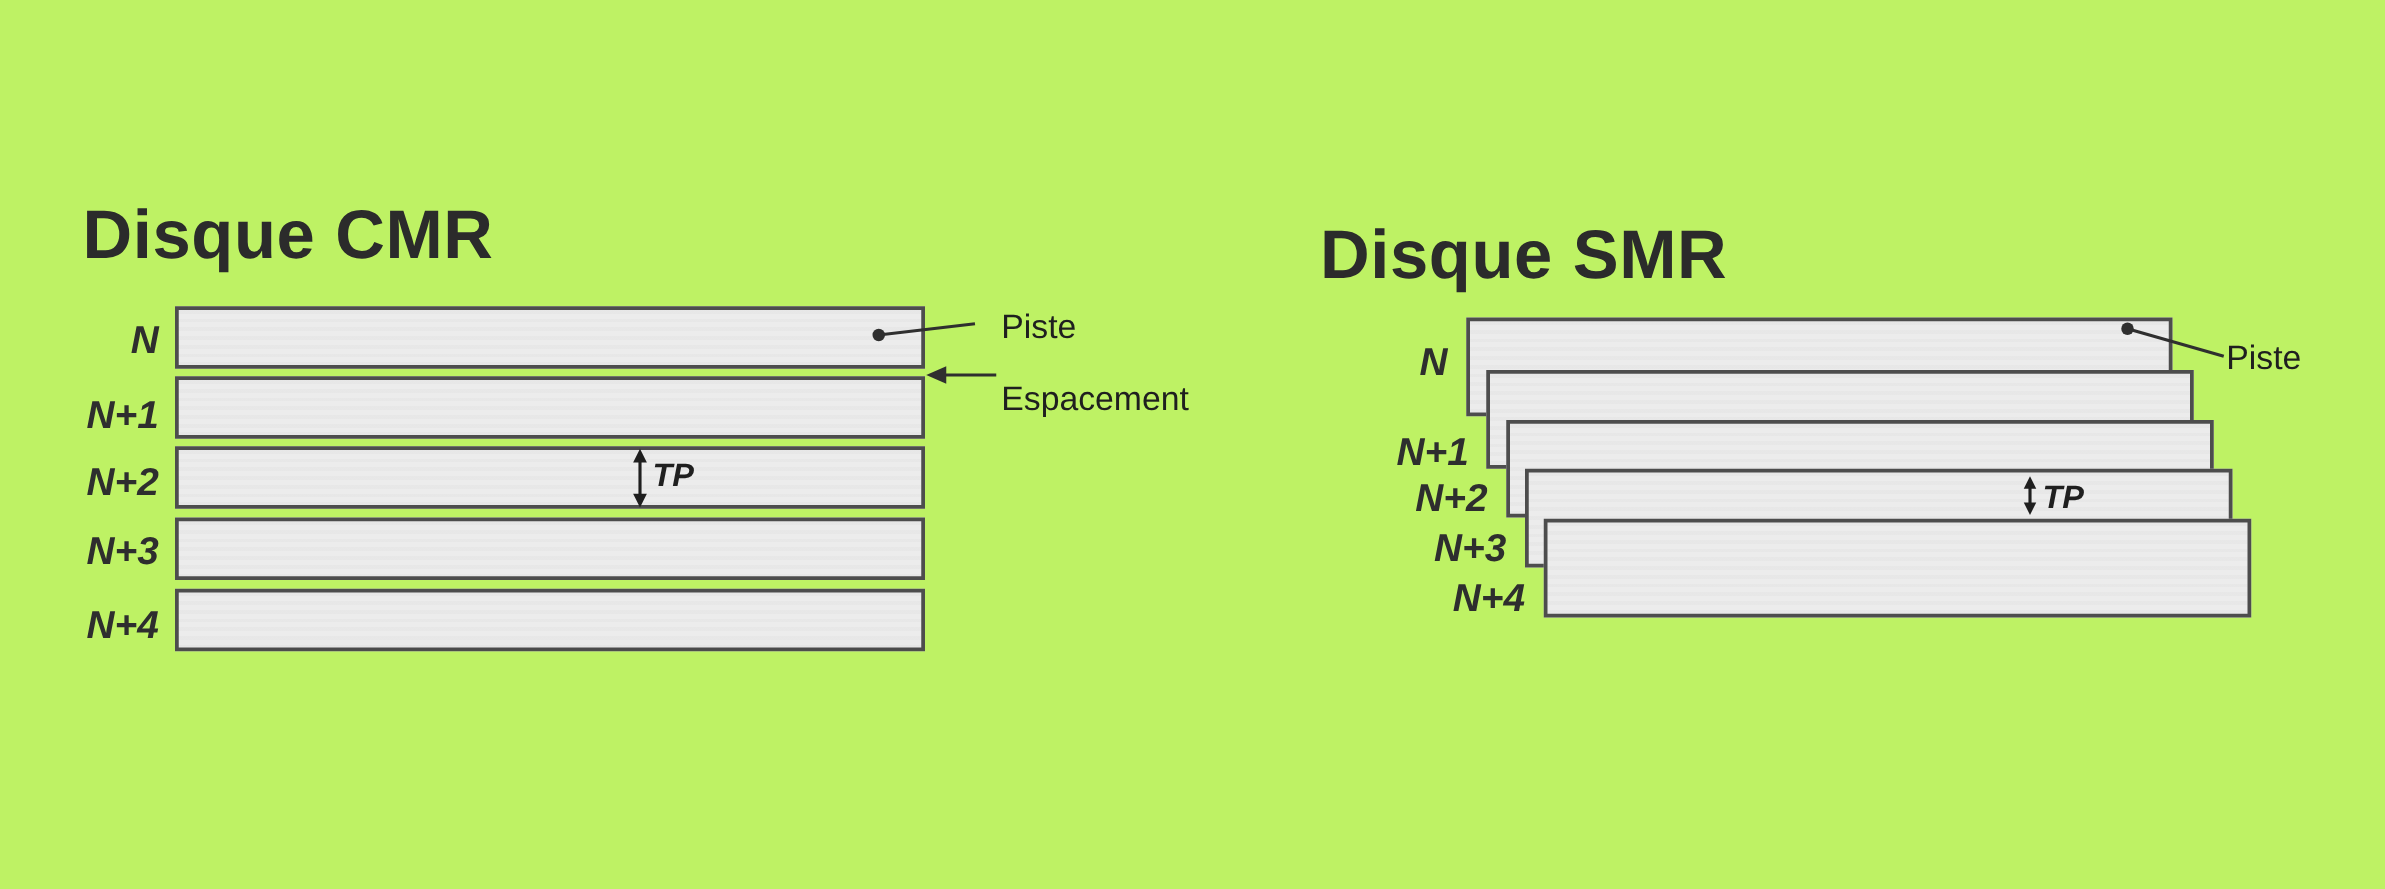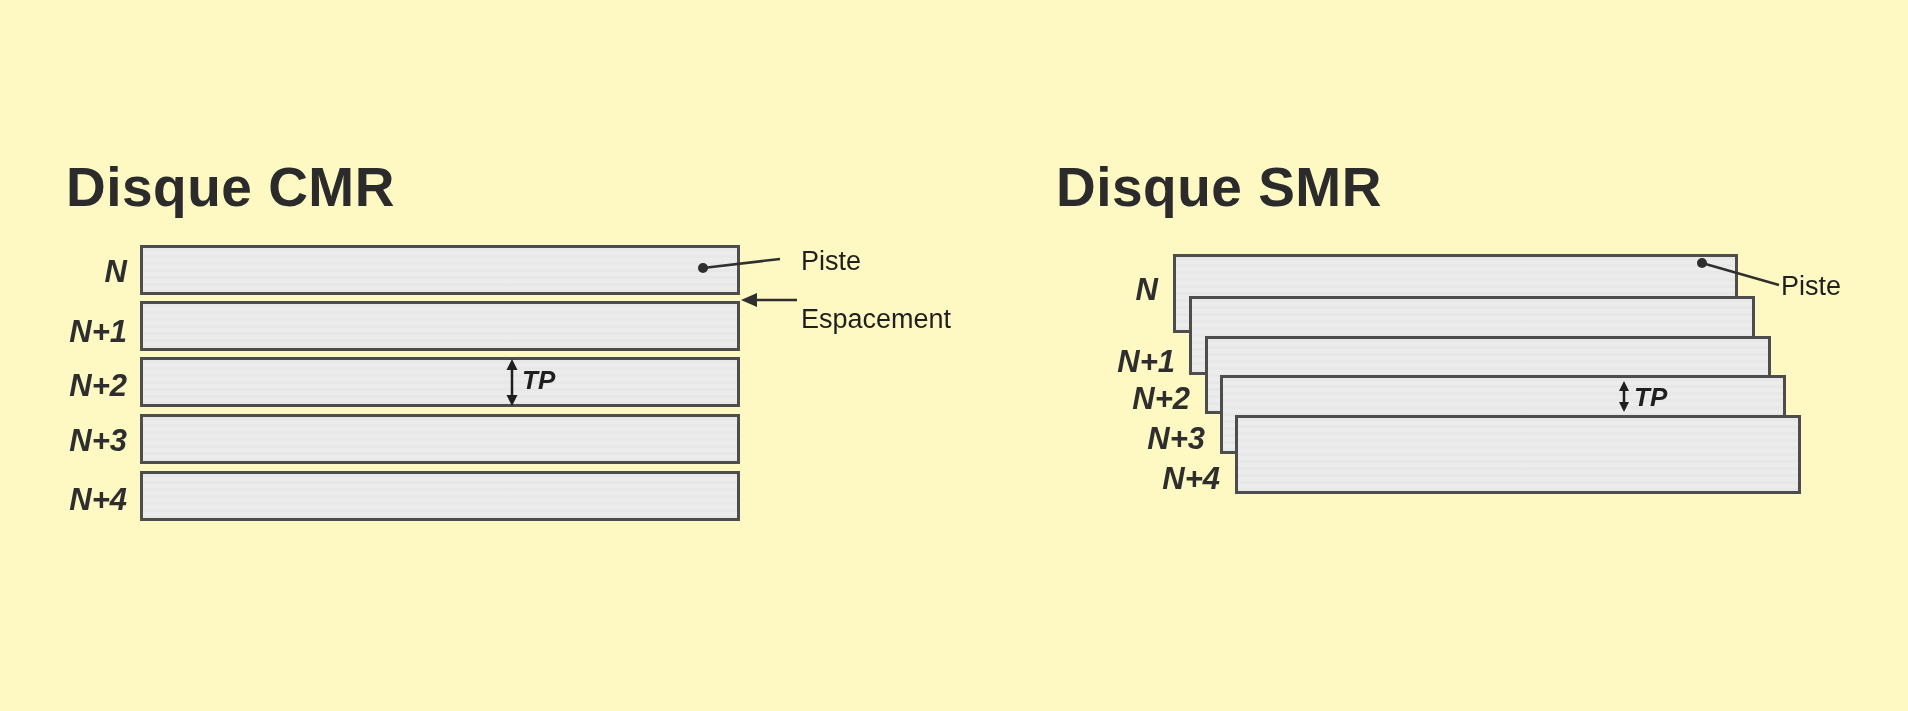--- a/index.html
+++ b/index.html
@@ -4,21 +4,21 @@
 <style>
   html, body {
     margin: 0;
     padding: 0;
     background: #ffffff;
   }
   .canvas {
     position: relative;
     width: 1908px;
     height: 711px;
-    background: #fef9c3;
+    background: #bef264;
     overflow: hidden;
     font-family: "Liberation Sans", sans-serif;
   }
   .diagram-title {
     position: absolute;
     margin: 0;
     font-size: 55px;
     font-weight: 700;
     letter-spacing: 0.5px;
     line-height: 1;
@@ -84,21 +84,21 @@
     <div class="track-label" style="left:0; top:367px; width:127px;">N+2</div>
     <div class="track-label" style="left:0; top:422px; width:127px;">N+3</div>
     <div class="track-label" style="left:0; top:481px; width:127px;">N+4</div>
 
     <div class="annotation" style="left:801px; top:246px;">Piste</div>
     <div class="annotation" style="left:801px; top:304px;">Espacement</div>
     <div class="annotation tp" style="left:522px; top:365px;">TP</div>
   </section>
 
   <section>
-    <h2 class="diagram-title" style="left:1056px; top:160px;text-align:center;">Disque SMR</h2>
+    <h2 class="diagram-title" style="left:1056px; top:176px;text-align:center;">Disque SMR</h2>
 
     <div class="track-bar" style="left:1173px; top:254px; width:565px; height:79px;"></div>
     <div class="track-bar" style="left:1189px; top:296px; width:566px; height:79px;"></div>
     <div class="track-bar" style="left:1205px; top:336px; width:566px; height:78px;"></div>
     <div class="track-bar" style="left:1220px; top:375px; width:566px; height:79px;"></div>
     <div class="track-bar" style="left:1235px; top:415px; width:566px; height:79px;"></div>
 
     <div class="track-label" style="left:1008px; top:271px; width:150px;">N</div>
     <div class="track-label" style="left:1008px; top:343px; width:167px;">N+1</div>
     <div class="track-label" style="left:1008px; top:380px; width:182px;">N+2</div>

